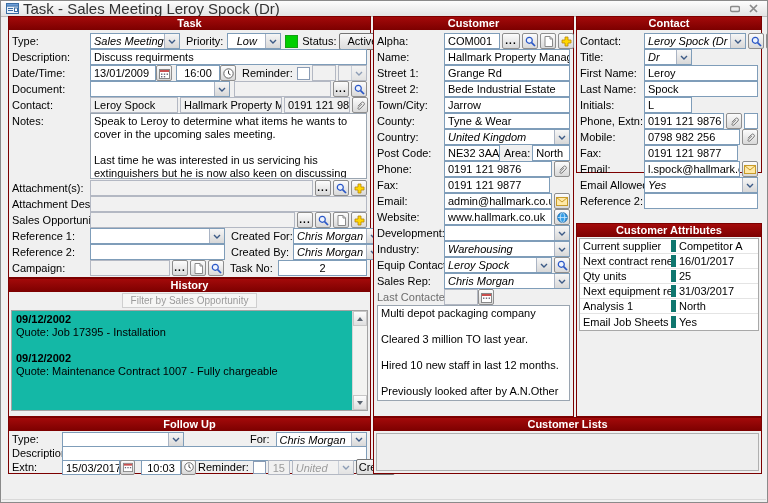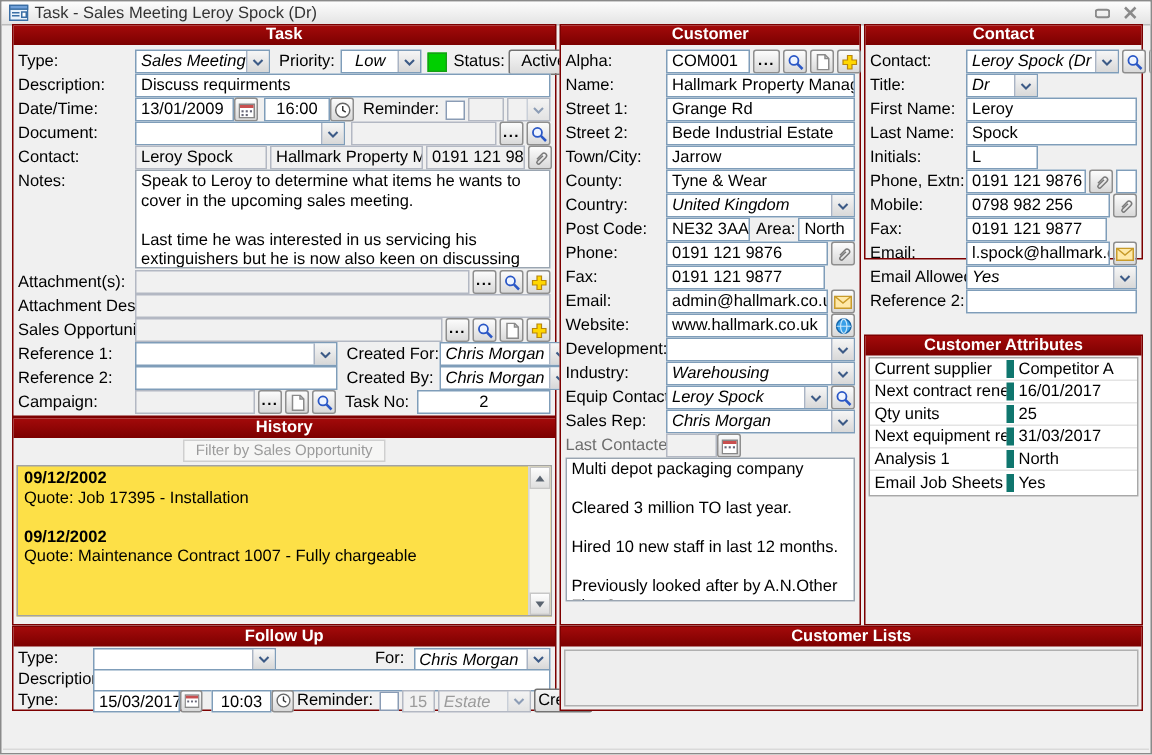--- a/index.html
+++ b/index.html
@@ -1,21 +1,21 @@
 <!DOCTYPE html>
 <html><head>
 <meta charset="utf-8">
 <style>
   * { margin:0; padding:0; box-sizing:border-box; }
   body { background:#d4d0c8; font-family:"Liberation Sans", sans-serif; }
   .win { position:relative; width:768px; height:503px; background:#f0f0f0;
          border:1px solid #8a8a8a; font-size:11px; color:#000; overflow:hidden; }
   .titlebar { height:16px; background:linear-gradient(#fdfdfd,#e4e4e4);
               border-bottom:1px solid #bcbcbc; display:flex; align-items:center; padding:0 5px; }
-  .titlebar .title { flex:1; color:#333; font-size:11px; margin-left:4px; white-space:nowrap; }
+  .titlebar .title { flex:1; color:#333; font-size:15px; margin-left:4px; white-space:nowrap; }
   .wbtn { width:18px; height:13px; display:flex; align-items:center; justify-content:center; color:#777; cursor:default; }
 
   .panel { position:absolute; border:1px solid #7c0000; background:#f0f0f0; }
   .phead { height:13px; background:linear-gradient(#a30a0a,#7c0000); color:#fff; font-weight:bold;
            font-size:11px; line-height:13px; text-align:center; }
   .pbody { padding:3px 3px 2px 3px; display:flex; flex-direction:column; }
 
   .row { display:flex; align-items:center; height:16px; flex:none; }
   .row.sm { height:14px; }
   .lbl { font-size:11px; white-space:nowrap; flex:none; }
@@ -56,21 +56,21 @@
   .p-task .lbl.c1 { width:78px; }
   .p-customer .lbl.c1 { width:67px; }
   .p-contact .lbl.c1 { width:64px; }
 
   .notesblock { display:flex; height:67px; flex:none; align-items:flex-start; }
   .notesblock .area { flex:1; height:66px; }
 
   .hist-filter-row { display:flex; justify-content:center; padding:1px 2px; }
   .hist-filter { height:15px; border:1px solid #cfcfcf; background:#f6f6f5; color:#9b9b9b; font-size:10px;
                  display:flex; align-items:center; padding:0 8px; }
-  .hist-box { margin:1px 2px 2px 2px; background:#fde047; border:1px solid #a3a3a3; height:101px; display:flex;gap:40px; }
+  .hist-box { margin:1px 2px 2px 2px; background:#14b8a6; border:1px solid #a3a3a3; height:101px; display:flex;gap:40px; }
   .hist-content { flex:1; padding:2px 4px; font-size:11px; line-height:13px; overflow:hidden; }
   .hist-date { font-weight:bold; }
   .hist-entry { margin-bottom:13px; }
   .sbar { width:15px; flex:none; background:#f3f3f1; border-left:1px solid #d6d6d6;
           display:flex; flex-direction:column; justify-content:space-between; }
   .sarr { height:15px; display:flex; align-items:center; justify-content:center;
           background:linear-gradient(#fdfdfd,#dfdfdf); border:1px solid #c7c7c7; }
   .tri-up { width:0; height:0; border-left:3px solid transparent; border-right:3px solid transparent; border-bottom:4px solid #5a6470; }
   .tri-dn { width:0; height:0; border-left:3px solid transparent; border-right:3px solid transparent; border-top:4px solid #5a6470; }
 
@@ -408,21 +408,21 @@
                 <path d="M1 1l3 3 3-3" fill="none" stroke="#3c5a86" stroke-width="1.4"></path>
               </svg>
             </div>
         </div>
       </div>
       <div class="row sm">
         <span class="lbl" style="width:50px">Description:</span>
         <div class="tb fill" style="height:15px"></div>
       </div>
       <div class="row sm">
-        <span class="lbl" style="width:50px">Tyne:</span>
+        <span class="lbl" style="width:50px">Extn:</span>
         <div class="tb ctr" style="width:58px;height:15px">15/03/2017</div>
         <div class="sq" style="width:15px;height:15px">
           <svg width="10" height="10" viewBox="0 0 11 11">
             <rect x="0.5" y="1.5" width="10" height="9" fill="#fff" stroke="#888"></rect>
             <rect x="1" y="2" width="9" height="2" fill="#c94f4f"></rect>
             <g fill="#667">
                 <rect x="2" y="5.5" width="1.4" height="1.4"></rect>
                 <rect x="4.8" y="5.5" width="1.4" height="1.4"></rect>
                 <rect x="7.6" y="5.5" width="1.4" height="1.4"></rect>
               </g>
@@ -437,21 +437,21 @@
           </svg>
         </div>
         <span class="gap2"></span>
         <span class="lbl">Reminder:</span>
         <span class="gap4"></span>
         <div class="cb"></div>
         <span class="gap2"></span>
         <div class="tb dis ctr" style="width:22px;height:15px;color:#9b9b9b">15</div>
         <span class="gap2"></span>
         <div class="dd dis" style="width:62px;height:15px">
-          <div class="ddv" style="color:#9b9b9b">Estate</div>
+          <div class="ddv" style="color:#9b9b9b">United</div>
           <div class="ddb">
               <svg width="8" height="5" viewBox="0 0 8 5">
                 <path d="M1 1l3 3 3-3" fill="none" stroke="#3c5a86" stroke-width="1.4"></path>
               </svg>
             </div>
         </div>
         <span class="gap2"></span>
         <div class="btn" style="height:16px;flex:1;padding:0 2px">
             <span>Create</span>
           </div>

